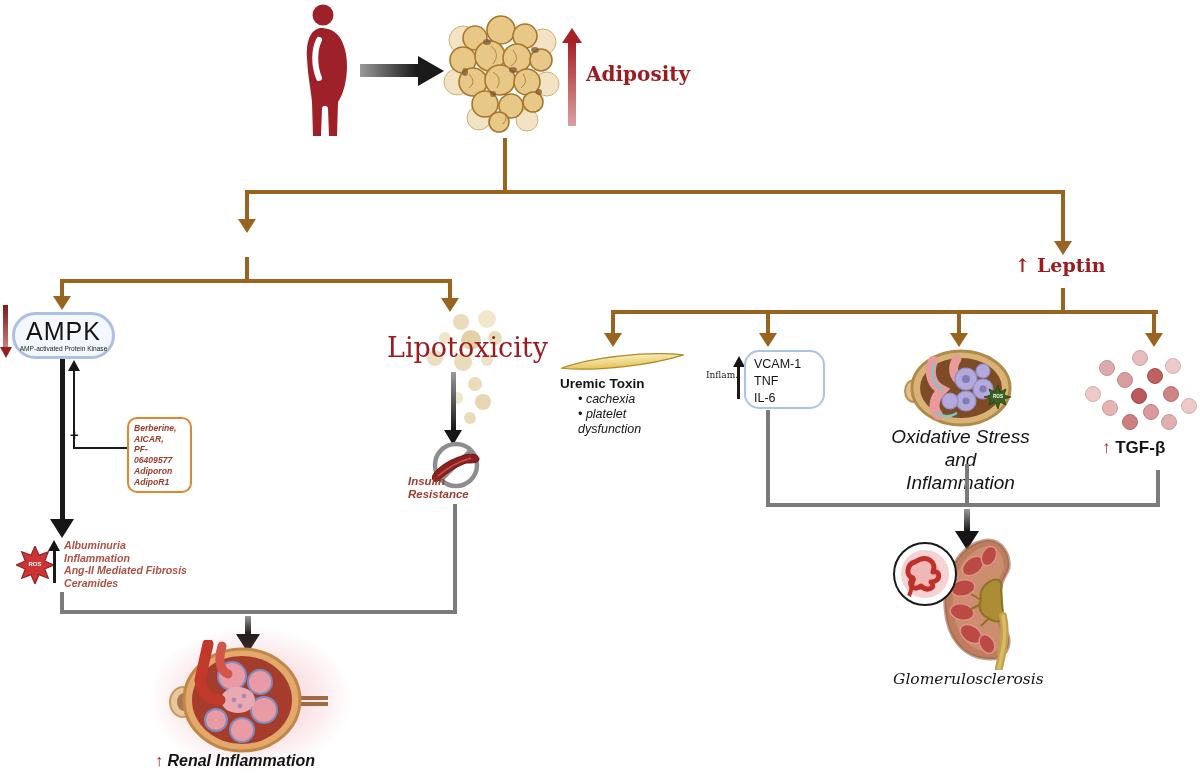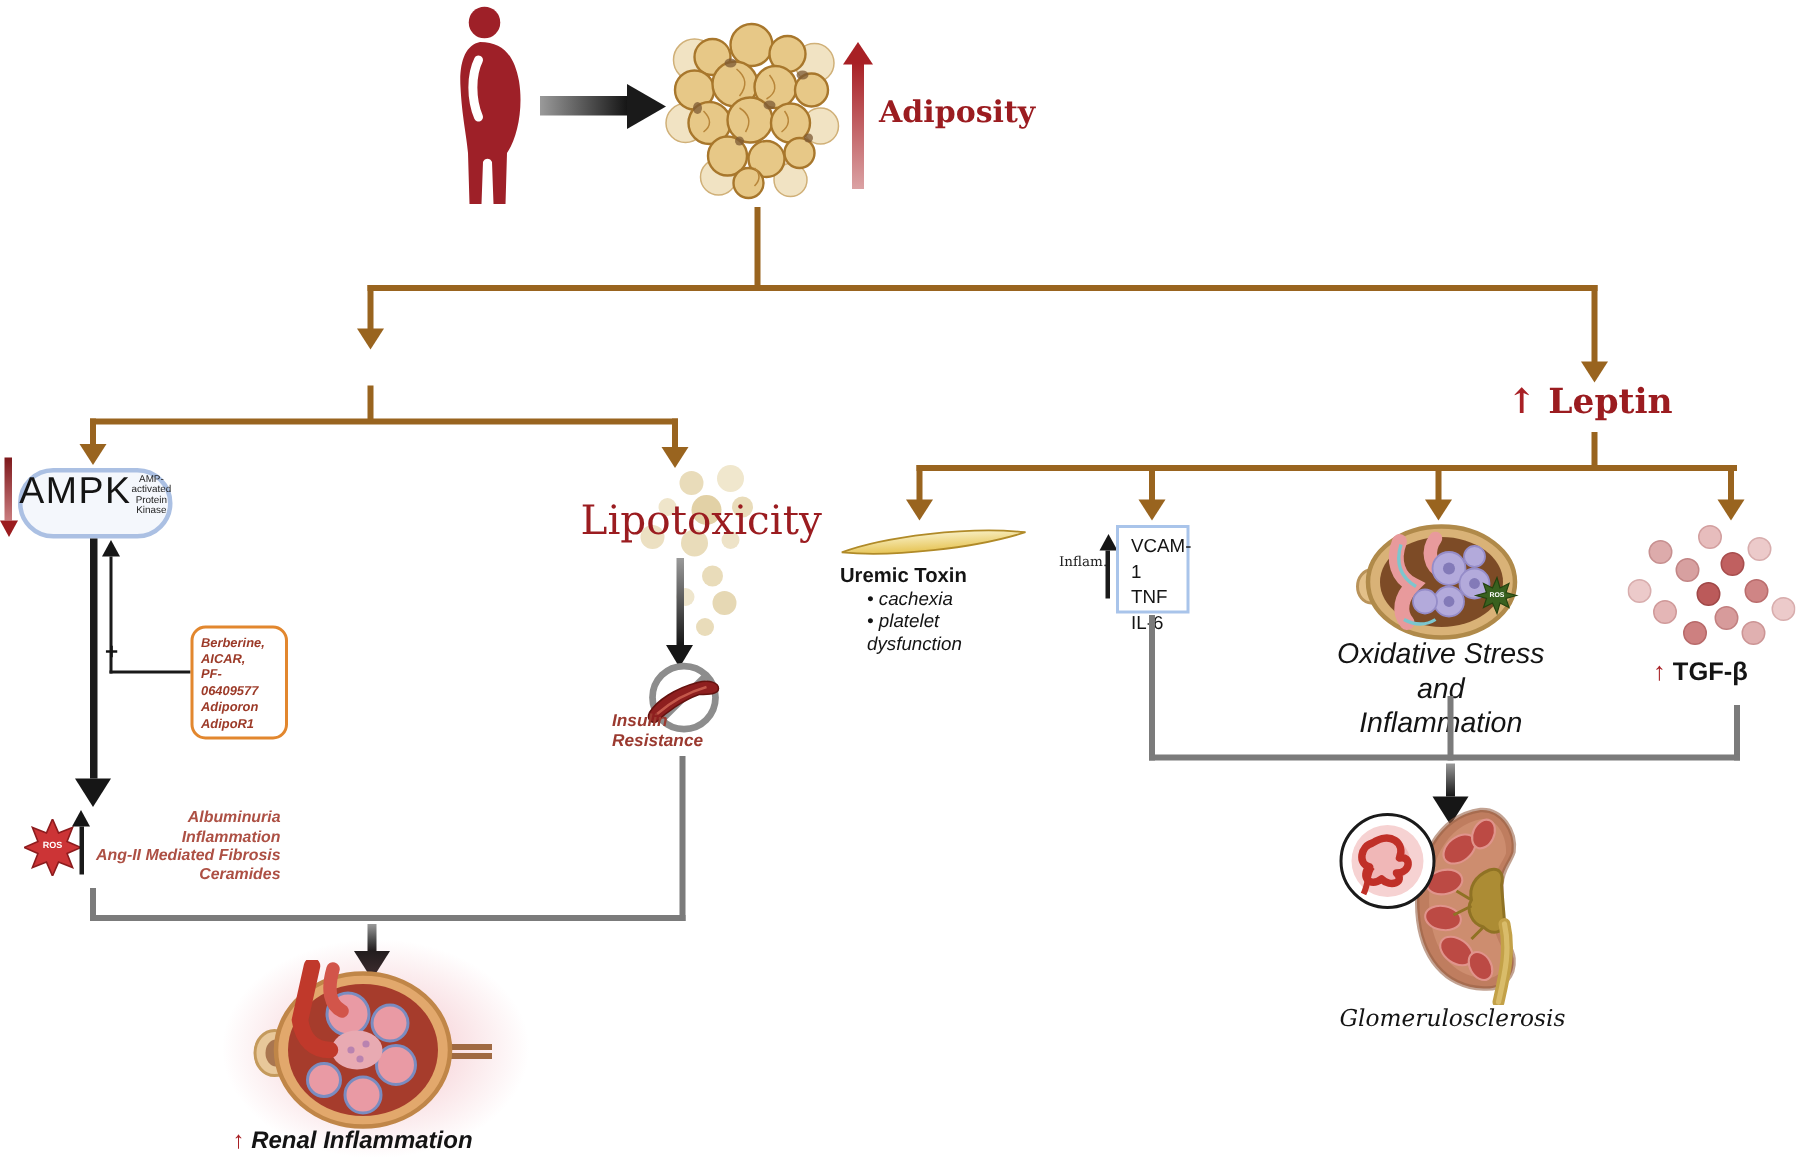--- a/index.html
+++ b/index.html
@@ -21,28 +21,28 @@
   .ah-up-black{border-left:6px solid transparent;border-right:6px solid transparent;border-bottom:11px solid #161616;}
   .ah-right-black{border-top:15px solid transparent;border-bottom:15px solid transparent;border-left:26px solid #1a1a1a;}
   .ah-down-red{border-left:6px solid transparent;border-right:6px solid transparent;border-top:11px solid #9b1c1f;}
   .ah-up-red{border-left:10px solid transparent;border-right:10px solid transparent;border-bottom:15px solid #a82025;}
   .fadeshaft-v{background:linear-gradient(to bottom,#9a9a9a,#161616);}
   .fadeshaft-h{background:linear-gradient(to right,#9a9a9a,#161616);}
   .redshaft-v{background:linear-gradient(to bottom,#a82025,#dba2a4);}
   .redshaft-down{background:linear-gradient(to bottom,#7e191c,#c97c7e);}
   
   .ampk-pill{box-sizing:border-box;border:3px solid #abc0e3;border-radius:24px;background:#f4f7fc;
-             text-align:center;display:flex;justify-content:center;}
+             text-align:center;display:flex;flex-direction:column;justify-content:center;}
   .ampk-title{font-size:25px;letter-spacing:1px;color:#141414;line-height:1;}
   .ampk-sub{font-size:6.6px;color:#222;margin-top:1px;}
   .drugbox{box-sizing:border-box;border:2px solid #e2872e;border-radius:10px;background:#fff;
            padding:4px 5px;font-size:8.6px;font-style:italic;font-weight:bold;color:#9c3a28;line-height:1.25;}
   .cytobox{box-sizing:border-box;border:2px solid #a9c4ea;background:#fff;padding:4px 8px;
            font-size:12.5px;color:#141414;line-height:1.35;}
-  .effects{font-size:10.6px;font-style:italic;font-weight:bold;color:#ad5044;line-height:1.2;white-space:nowrap;text-align:right;}
+  .effects{font-size:10.6px;font-style:italic;font-weight:bold;color:#ad5044;line-height:1.2;white-space:nowrap;}
   .lbl-big{font-weight:bold;white-space:nowrap;}
   .italic{font-style:italic;}
   .ros-badge{position:absolute;color:#fff;font-weight:bold;text-align:center;}
 </style>
 </head>
 <body>
 
 <div id="canvas">
 
   <svg class="abs" style="left:300px;top:4px;" width="54" height="136" viewBox="0 0 54 136">
@@ -215,21 +215,21 @@
         <circle cx="72" cy="66" r="2.4"></circle>
     </g>
     <path d="M40 4 L32 40 C34 54 42 60 52 60" stroke="#c0392b" stroke-width="11" fill="none" stroke-linecap="round"></path>
     <path d="M54 6 C50 20 52 30 60 34" stroke="#d2554a" stroke-width="9" fill="none" stroke-linecap="round"></path>
   </svg>
   <div class="abs italic" style="left:155px;top:752px;font-size:16px;font-weight:bold;color:#141414;white-space:nowrap;">
     <span class="redglyph" style="font-style:normal;">↑</span>
     <span>Renal Inflammation</span>
   </div>
 
-  <div class="abs serif lbl-big" style="left:960px;top:254px;width:200px;text-align:center;font-size:23px;">
+  <div class="abs serif lbl-big" style="left:960px;top:254px;width:200px;text-align:center;font-size:19px;">
     <span class="redglyph">↑</span>
     <span class="darkred">Leptin</span>
   </div>
 
   <div class="abs brown" style="left:1061px;top:288px;width:4px;height:24px;"></div>
   <div class="abs brown" style="left:611px;top:310px;width:547px;height:4px;"></div>
 
   <div class="abs brown" style="left:611px;top:310px;width:4px;height:24px;"></div>
   <div class="abs ah ah-down-brown" style="left:604px;top:333px;"></div>
   <div class="abs brown" style="left:766px;top:310px;width:4px;height:24px;"></div>
@@ -250,21 +250,21 @@
   </svg>
   <div class="abs lbl-big" style="left:560px;top:376px;font-size:13.5px;color:#141414;">Uremic Toxin</div>
   <div class="abs italic" style="left:578px;top:392px;width:86px;font-size:12.5px;color:#141414;line-height:1.18;">
     <div><span>•</span> <span>cachexia</span></div>
     <div><span>•</span> <span>platelet dysfunction</span></div>
   </div>
 
   <div class="abs serif" style="left:706px;top:370px;font-size:9px;color:#222;">Inflam.</div>
   <div class="abs ah ah-up-black" style="left:733px;top:356px;"></div>
   <div class="abs blackline" style="left:737px;top:367px;width:3px;height:32px;"></div>
-  <div class="abs cytobox" style="left:744px;top:350px;width:49px;height:59px;">
+  <div class="abs cytobox" style="left:744px;top:350px;width:81px;height:59px;border-radius:15px;">
     <div>VCAM-1</div>
     <div>TNF</div>
     <div>IL-6</div>
   </div>
 
   <svg class="abs" style="left:903px;top:349px;" width="112" height="80" viewBox="0 0 112 80">
     <ellipse cx="11" cy="42" rx="9" ry="11" fill="#e3c089" stroke="#b9935a" stroke-width="2"></ellipse>
     <ellipse cx="58" cy="39" rx="49" ry="37" fill="#d9b277" stroke="#b08a4a" stroke-width="3"></ellipse>
     <ellipse cx="58" cy="39" rx="41" ry="30" fill="#7d4b26"></ellipse>
     <path d="M30 12 C25 25 29 36 39 41 C31 49 29 59 35 66" stroke="#e89a9c" stroke-width="10" fill="none" stroke-linecap="round"></path>

